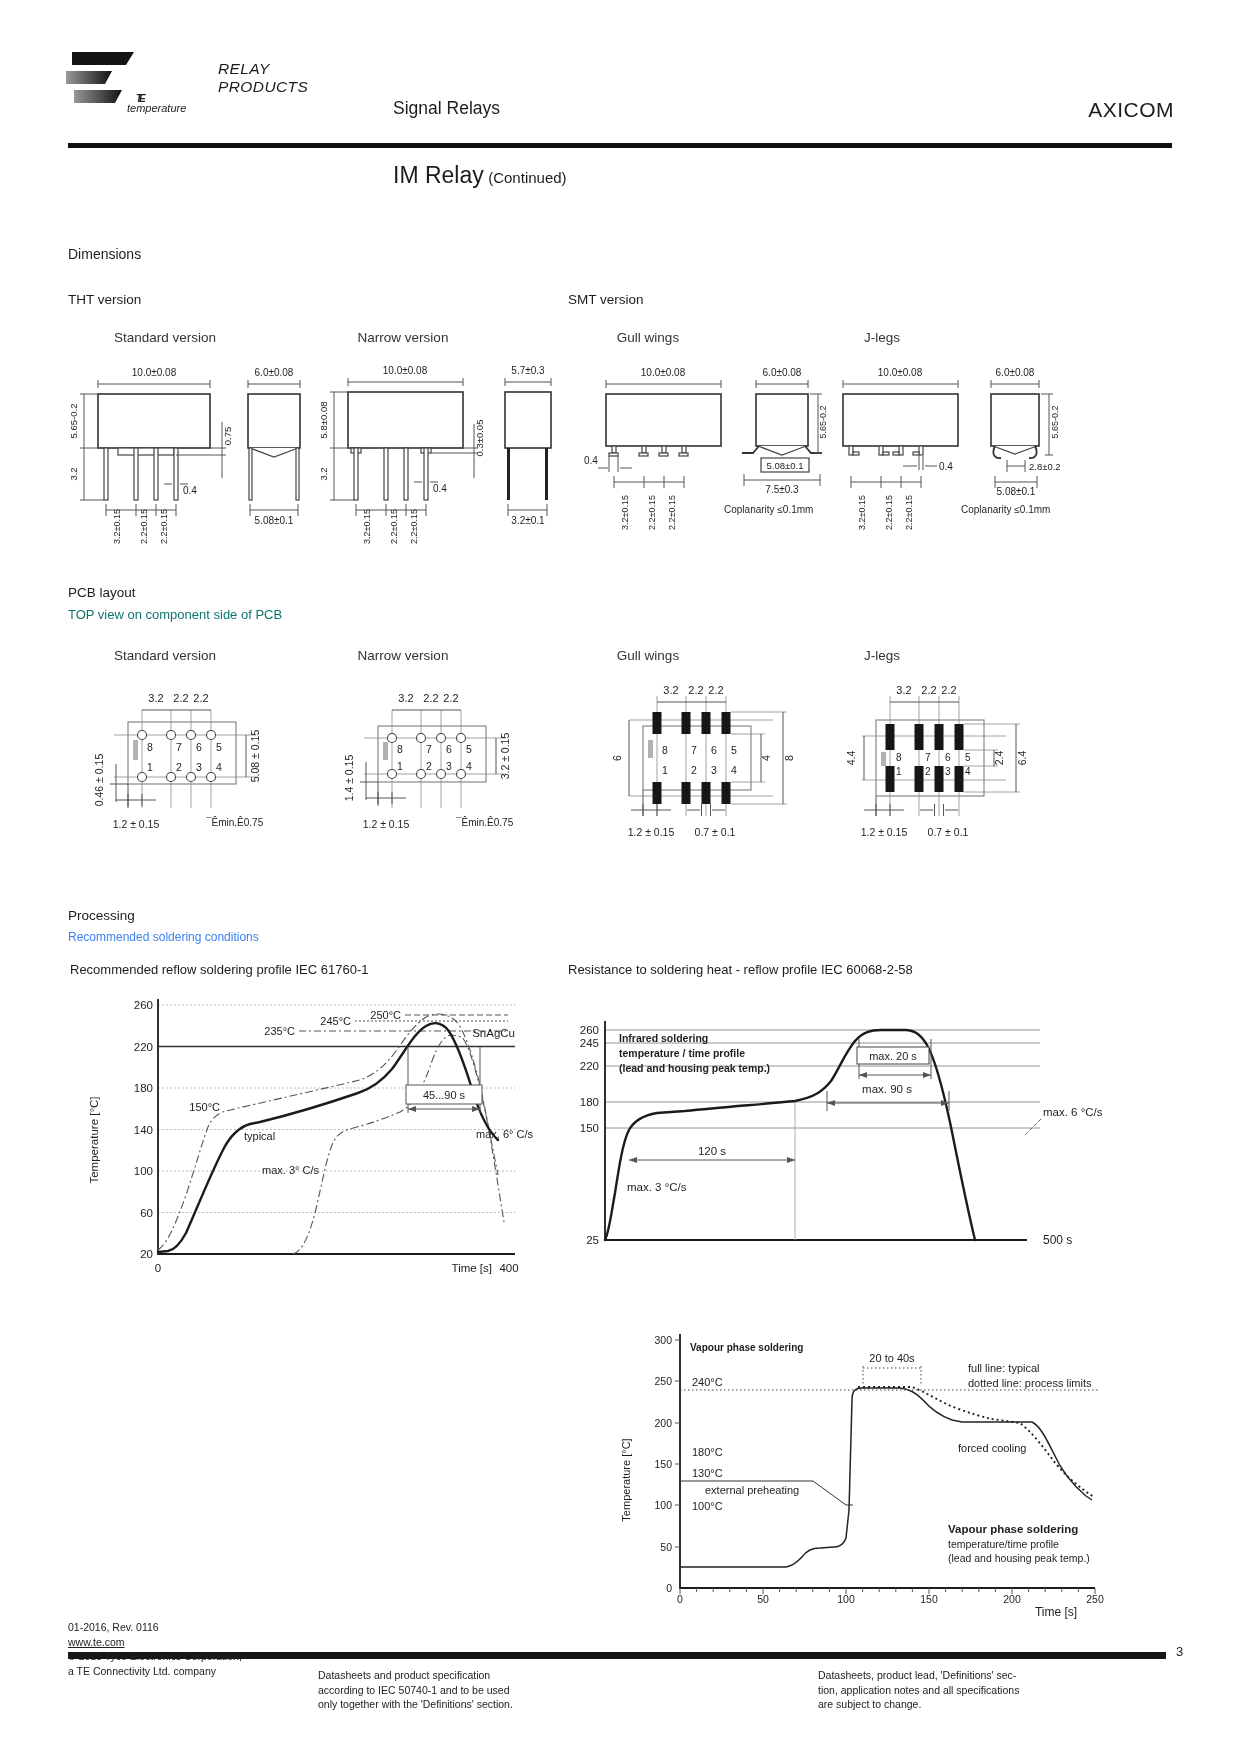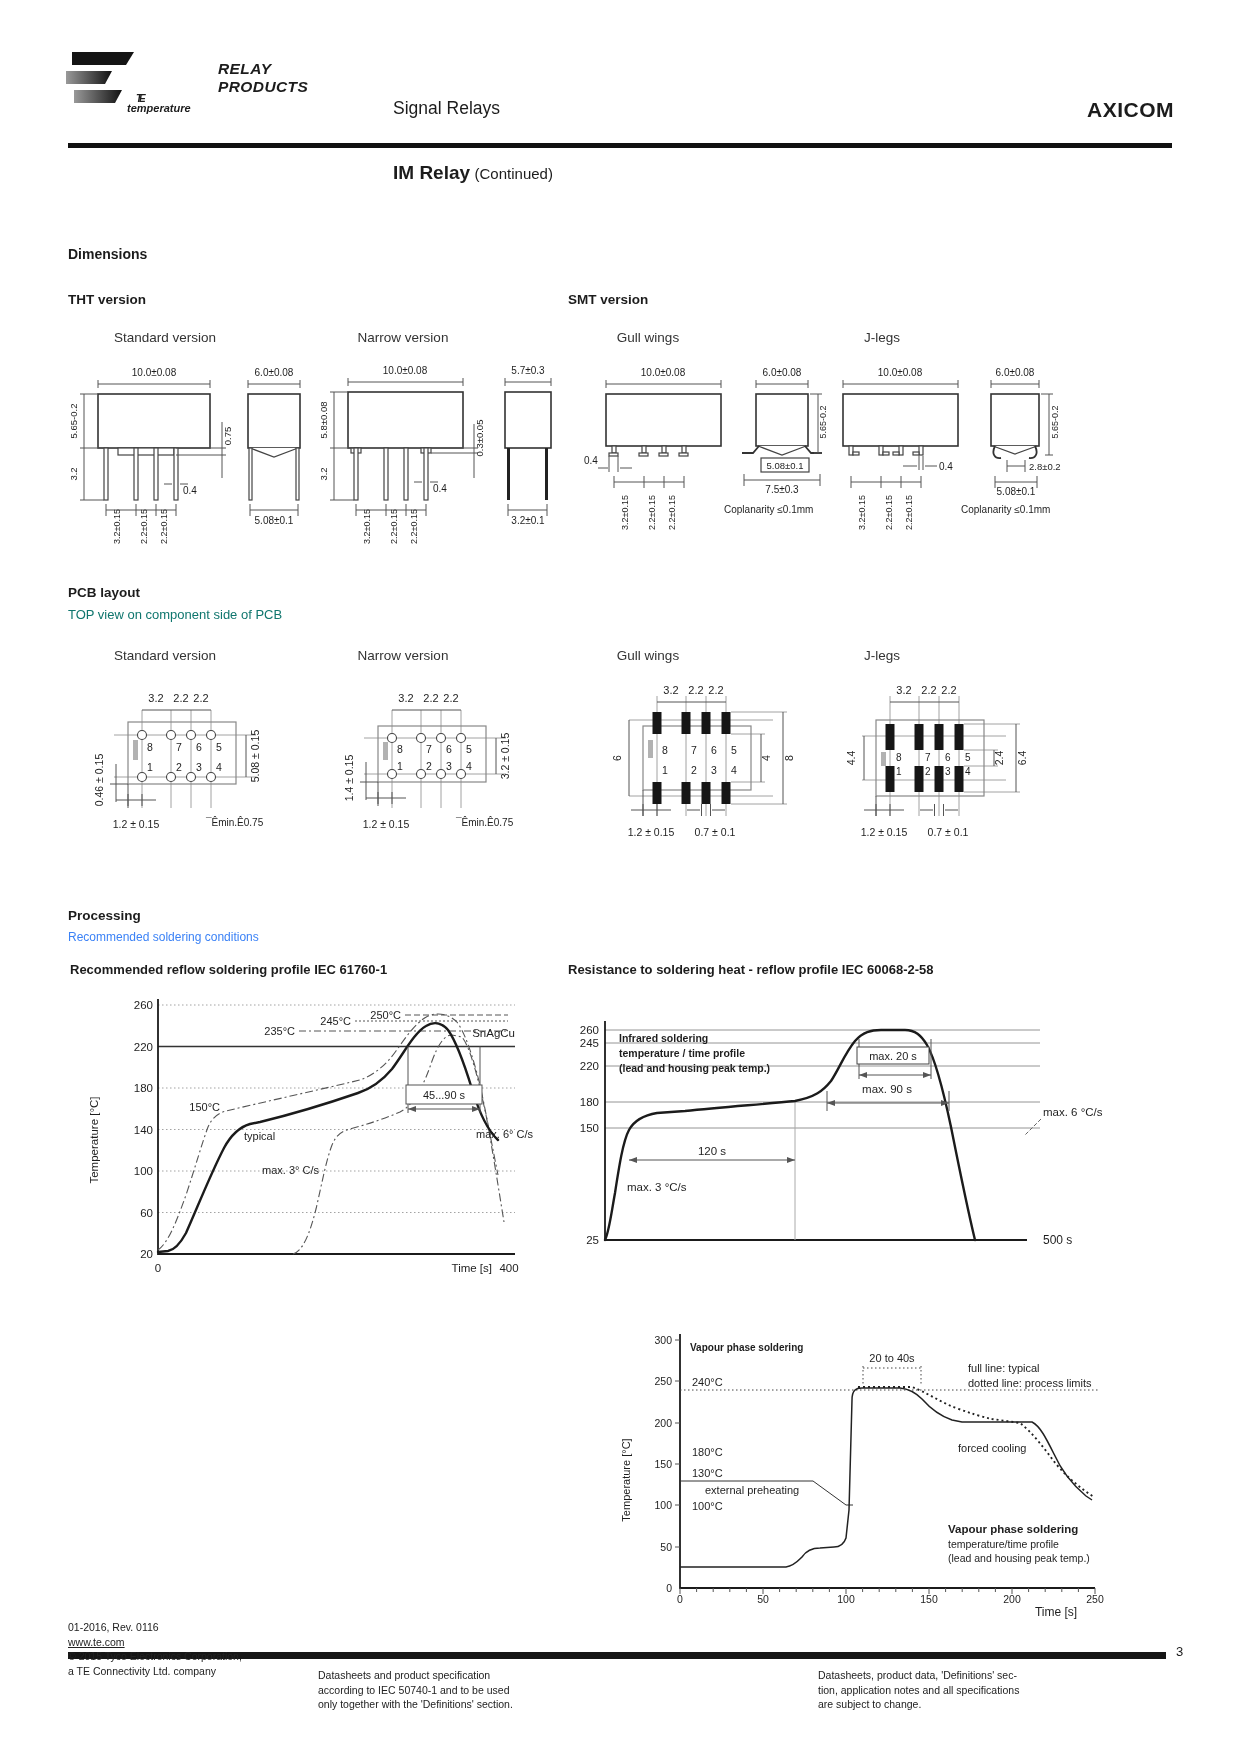--- a/index.html
+++ b/index.html
@@ -1,19 +1,19 @@
 <!DOCTYPE html>
 <html><head>
 <meta charset="utf-8">
 <style>
   html,body{margin:0;padding:0;background:#e8e8e8}
   .page{position:relative;width:1240px;height:1754px;background:#fff;
         font-family:"Liberation Sans",sans-serif;color:#1c1c1c;overflow:hidden}
   .abs{position:absolute}
-  .b{font-weight:bold}
+  .b{font-weight:normal}
   .it{font-style:italic}
   .ctr{transform:translateX(-50%)}
   .u{text-decoration:underline}
   svg text{font-family:"Liberation Sans",sans-serif;fill:#1e1e1e;font-size:10px}
   .mid{text-anchor:middle}.end{text-anchor:end}
   .d9{font-size:9px}.d95{font-size:9.5px}.d10{font-size:10px}.d105{font-size:10.5px}
   .d11{font-size:11px}.d115{font-size:11.5px}.d12{font-size:12px}
   .bold{font-weight:bold}
   .ol{fill:#fff;stroke:#333;stroke-width:1.6}
   .ol2{fill:#fff;stroke:#444;stroke-width:1.2}
@@ -56,21 +56,21 @@
   </svg>
   <div class="abs b it" style="left:127px;top:102px;font-size:11px">temperature</div>
   <div class="abs b it" style="left:218px;top:60px;font-size:15.5px;line-height:18px;letter-spacing:.4px">
     <div>RELAY</div>
     <div>PRODUCTS</div>
   </div>
   <div class="abs" style="left:393px;top:98px;font-size:17.5px">Signal Relays</div>
   <div class="abs b" style="right:66px;top:98px;font-size:21px;letter-spacing:.5px">AXICOM</div>
   <div class="abs" style="left:68px;top:143px;width:1104px;height:5px;background:#111"></div>
   <div class="abs" style="left:393px;top:162px">
-    <span class="b" style="font-size:19px">IM Relay</span>
+    <span class="b" style="font-size:23px">IM Relay</span>
     <span style="font-size:15px">(Continued)</span>
   </div>
 
   <div class="abs b" style="left:68px;top:246px;font-size:14px">Dimensions</div>
   <div class="abs b" style="left:68px;top:292px;font-size:13.5px">THT version</div>
   <div class="abs b" style="left:568px;top:292px;font-size:13.5px">SMT version</div>
 
   <div class="abs ctr" style="left:165px;top:330px;font-size:13.5px;color:#333">Standard version</div>
   <div class="abs ctr" style="left:403px;top:330px;font-size:13.5px;color:#333">Narrow version</div>
   <div class="abs ctr" style="left:648px;top:330px;font-size:13.5px;color:#333">Gull wings</div>
@@ -477,18 +477,18 @@
     <div class="u">www.te.com</div>
     <div>© 2015 Tyco Electronics Corporation,</div>
     <div>a TE Connectivity Ltd. company</div>
   </div>
   <div class="abs ft" style="left:318px;top:1668px;width:240px">
     <div>Datasheets and product specification</div>
     <div>according to IEC 50740-1 and to be used</div>
     <div>only together with the 'Definitions' section.</div>
   </div>
   <div class="abs ft" style="left:818px;top:1668px;width:250px">
-    <div>Datasheets, product data, 'Definitions' sec-</div>
+    <div>Datasheets, product lead, 'Definitions' sec-</div>
     <div>tion, application notes and all specifications</div>
     <div>are subject to change.</div>
   </div>
 
 </div>
 
 </body></html>

